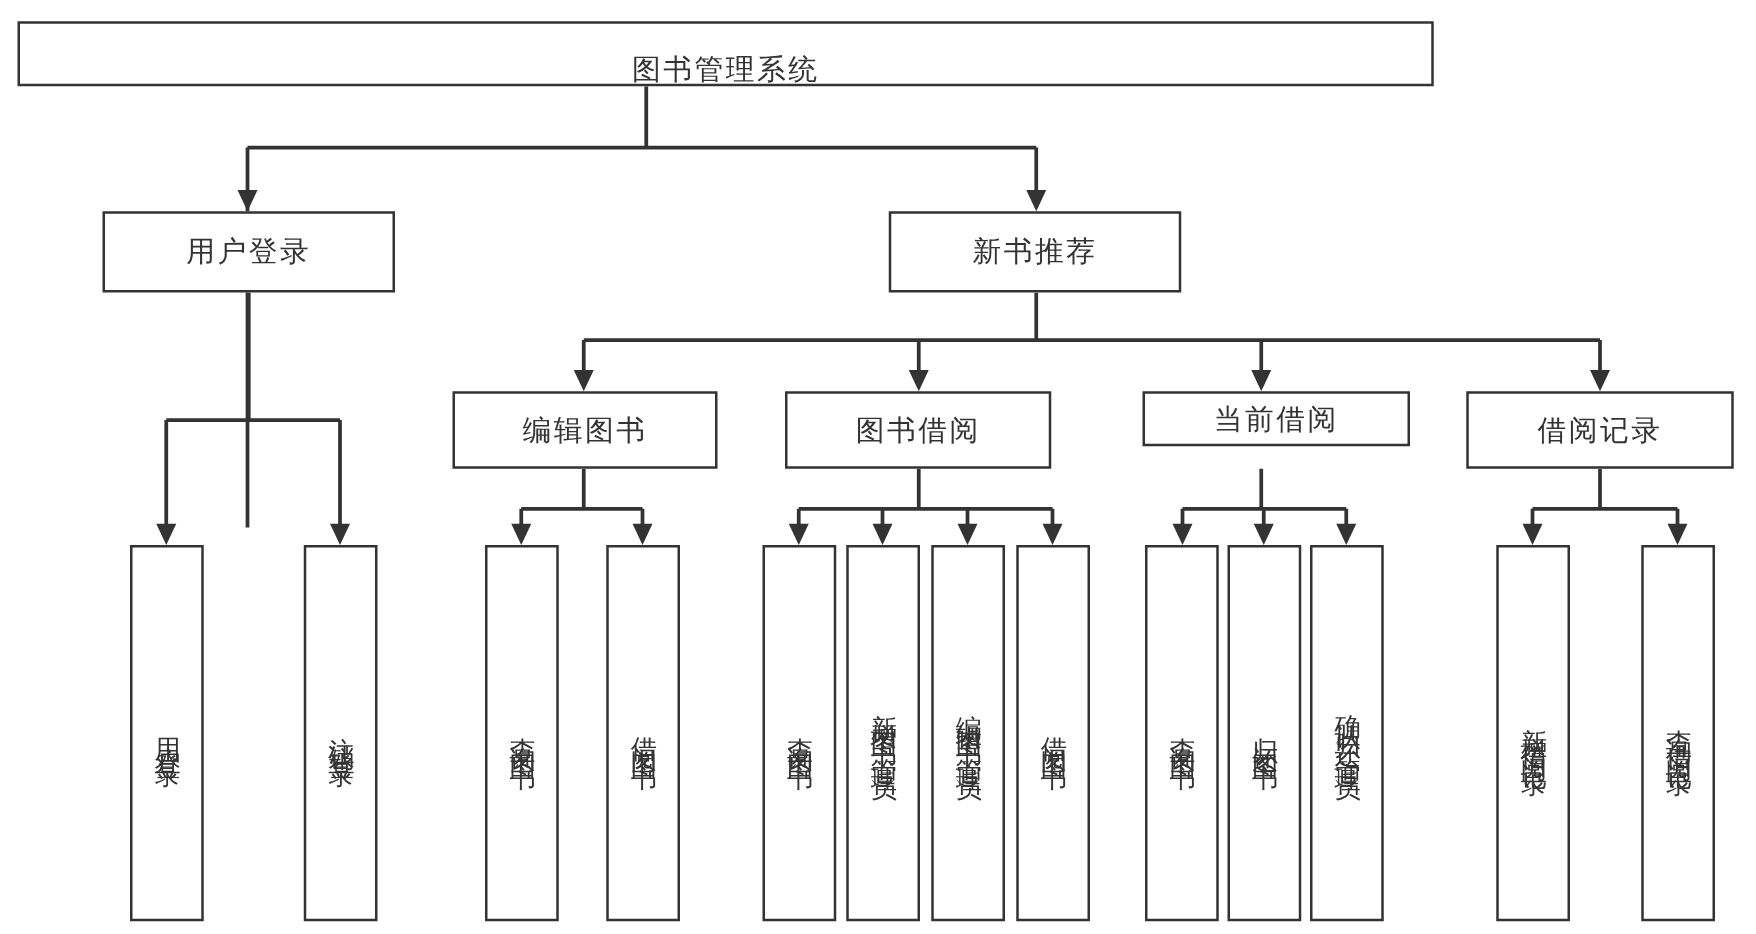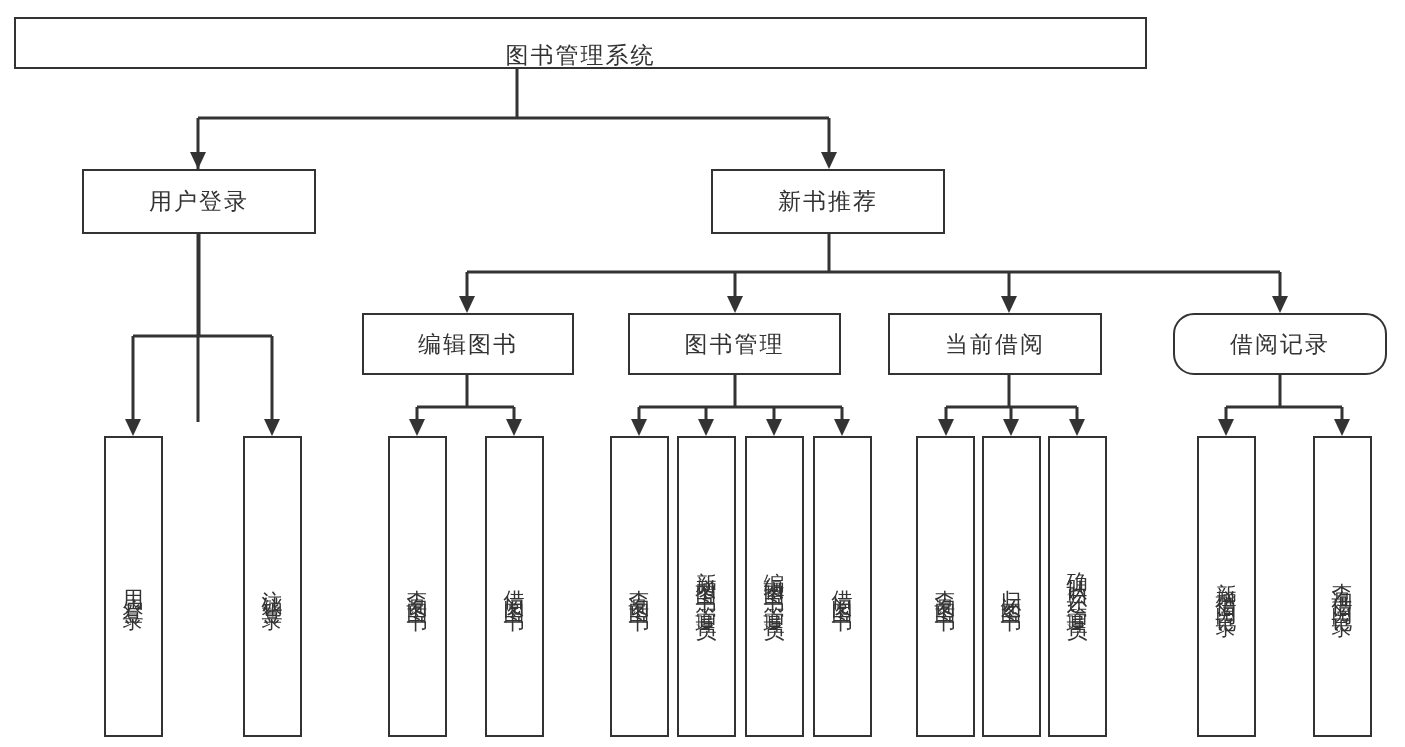--- a/index.html
+++ b/index.html
@@ -60,22 +60,22 @@
     color: #9b9b9b;
     letter-spacing: 1px;
     text-shadow: 1px 0 0 rgba(205, 90, 90, 0.30), -1px 0 0 rgba(120, 140, 215, 0.30);
   }
   
   #n-root          { left: 14px;  top: 17px;  width: 1133px; height: 52px; align-items: flex-end; }
   #n-user-login    { left: 82px;  top: 169px; width: 234px;  height: 65px; }
   #n-book-mgmt     { left: 711px; top: 169px; width: 234px;  height: 65px; }
   #n-new-book-rec  { left: 362px; top: 313px; width: 212px;  height: 62px; }
   #n-book-borrow   { left: 628px; top: 313px; width: 213px;  height: 62px; }
-  #n-current-borrow{ left: 888px; top: 313px; width: 214px;  height: 62px; }
-  #n-borrow-record { left: 1173px;top: 313px; width: 214px;  height: 62px; border-radius: 21px; }
+  #n-current-borrow{ left: 914px; top: 313px; width: 214px;  height: 44px; }
+  #n-borrow-record { left: 1173px;top: 313px; width: 214px;  height: 62px; }
   #l-user-login    { left: 104px; }
   #l-logout        { left: 243px; }
   #l-rec-query     { left: 388px; }
   #l-rec-borrow    { left: 485px; }
   #l-bb-query      { left: 610px; }
   #l-bb-add       { left: 677px; }
   #l-bb-edit      { left: 745px; }
   #l-bb-borrow    { left: 813px; }
   #l-cb-query     { left: 916px; }
   #l-cb-return    { left: 982px; }
@@ -133,21 +133,21 @@
     <span>用户登录</span>
   </div>
   <div class="node h" id="n-book-mgmt">
     <span>新书推荐</span>
   </div>
 
   <div class="node h" id="n-new-book-rec">
     <span>编辑图书</span>
   </div>
   <div class="node h" id="n-book-borrow">
-    <span>图书管理</span>
+    <span>图书借阅</span>
   </div>
   <div class="node h" id="n-current-borrow">
     <span>当前借阅</span>
   </div>
   <div class="node h" id="n-borrow-record">
     <span>借阅记录</span>
   </div>
 
   <div class="node leaf" id="l-user-login">
     <span class="vtxt">用户登录</span>

